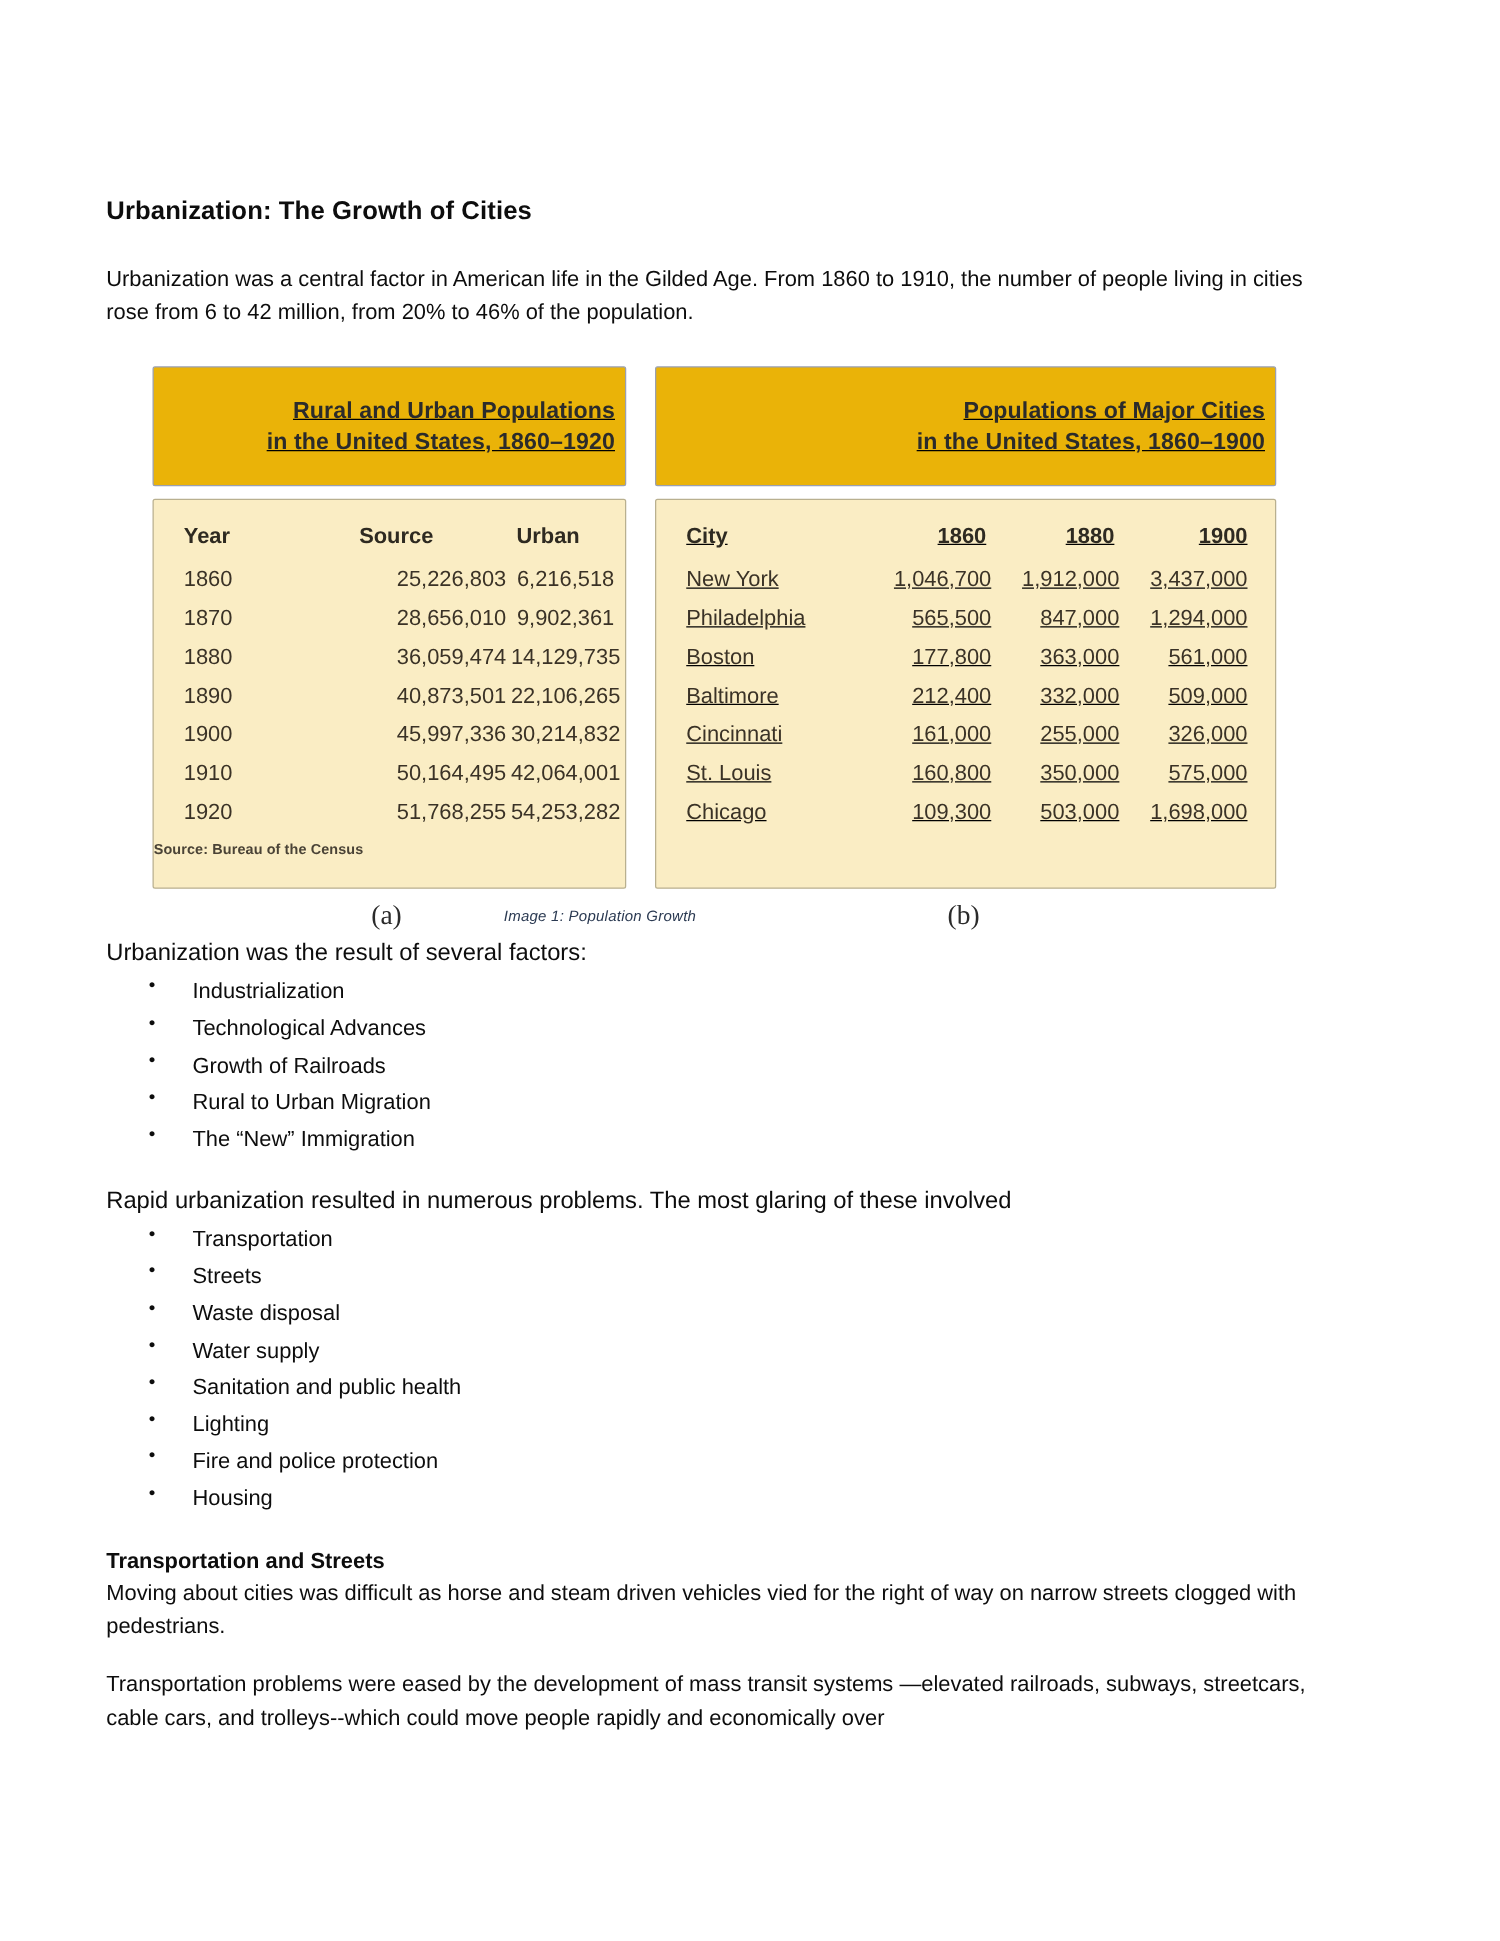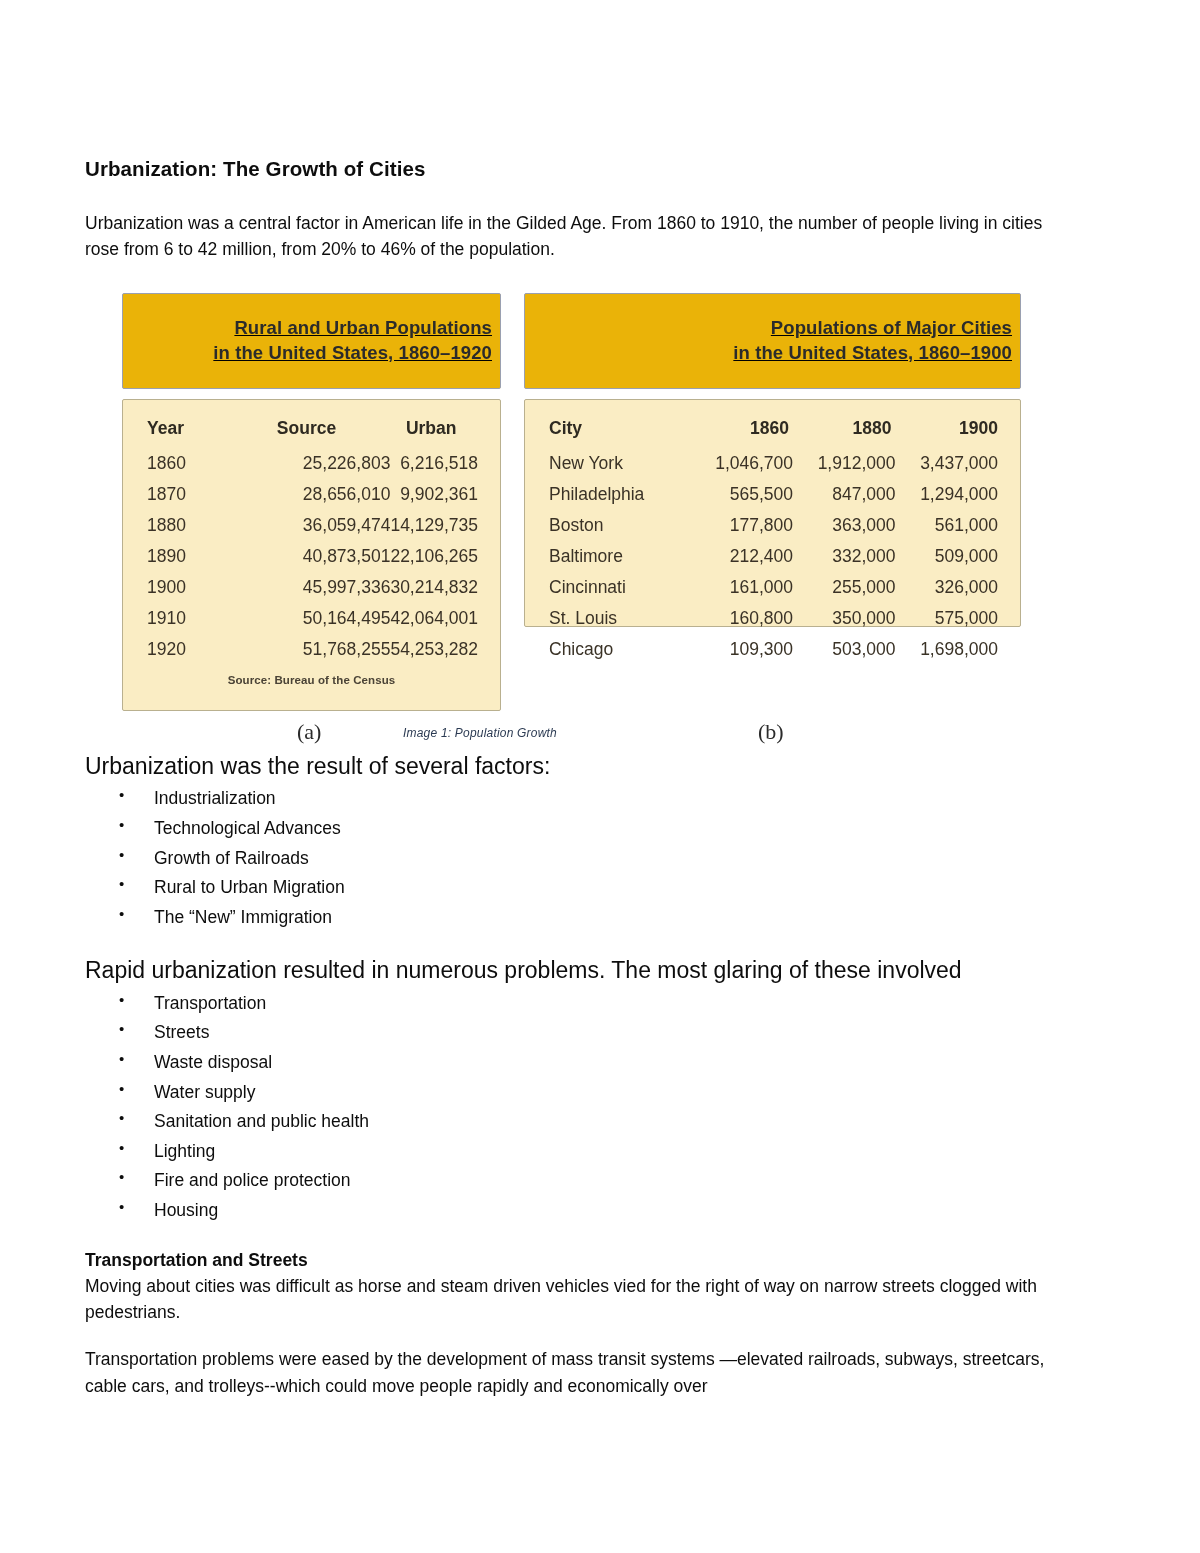--- a/index.html
+++ b/index.html
@@ -82,21 +82,21 @@
 
   .panel-body {
     margin-top: 10px;
     background: #faedc4;
     border: 1.5px solid #b9b08f;
     border-radius: 2px;
     box-sizing: border-box;
     padding: 14px 0 14px 0;
   }
   .panel.left  .panel-body { height: 312px; }
-  .panel.right .panel-body { height: 228px; }
+  .panel.right .panel-body { height: 312px; text-decoration: underline; }
 
   table.data {
     width: 100%;
     border-collapse: collapse;
     font-size: 17.5px;
     color: #3a3226;
   }
   table.data th {
     font-weight: bold;
     color: #2e2a21;
@@ -104,32 +104,31 @@
     font-size: 17.5px;
   }
   table.data td {
     padding: 5px 0;
     white-space: nowrap;
   }
 
   
   .t-left th.c-year, .t-left td.c-year { text-align: left;  padding-left: 24px; width: 96px; }
   .t-left th.c-rural,.t-left td.c-rural{ text-align: right; width: 148px; }
-  .t-left th.c-urban,.t-left td.c-urban{ text-align: right; padding-right: 22px; }
+  .t-left th.c-urban,.t-left td.c-urban{ text-align: center; }
   .t-left th.c-rural { text-align: center; padding-right: 14px;}
   .t-left th.c-urban { text-align: center; padding-right: 28px;}
 
   
   .t-right th.c-city, .t-right td.c-city { text-align: left; padding-left: 24px; width: 150px; }
   .t-right td.c-num { text-align: right; width: 107px; }
   .t-right th.c-num { text-align: right; padding-right: 4px; }
   .t-right td.c-num.last, .t-right th.c-num.last { padding-right: 22px; }
 
   .source-note {
-    text-align: center;
     font-size: 11.5px;
     font-weight: bold;
     color: #4a4336;
     margin-top: 9px;
     letter-spacing: 0.1px;
   }
 
   .fig-caption-row {
     position: absolute;
     top: 430px;
@@ -150,21 +149,21 @@
     left: 318px;
     top: 3px;
     font-size: 12px;
     font-style: italic;
     color: #2b3a52;
     letter-spacing: 0.2px;
   }
 
   
   .lead {
-    font-size: 23px;
+    font-size: 19px;
     line-height: 1.5;
     margin: 0 0 2px 0;
     color: #0d0d0d;
   }
   ul.bullets {
     list-style: none;
     margin: 0 0 0 0;
     padding: 0;
   }
   ul.bullets li {

